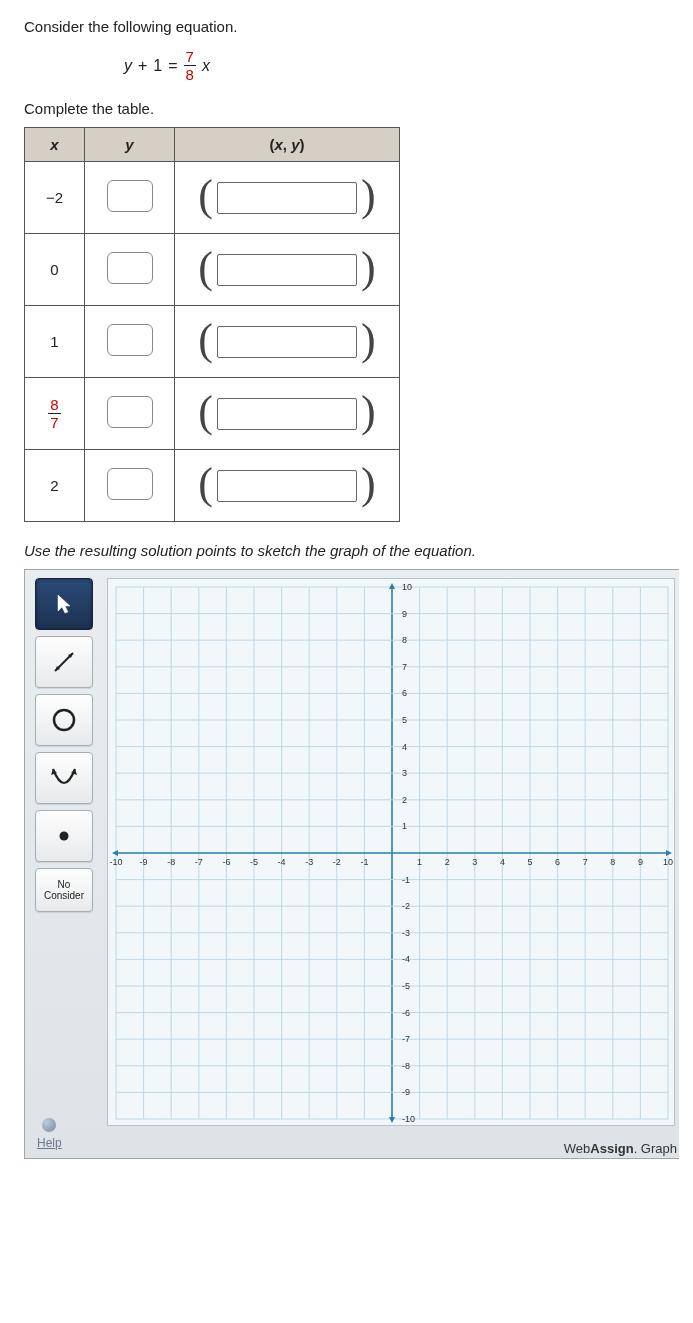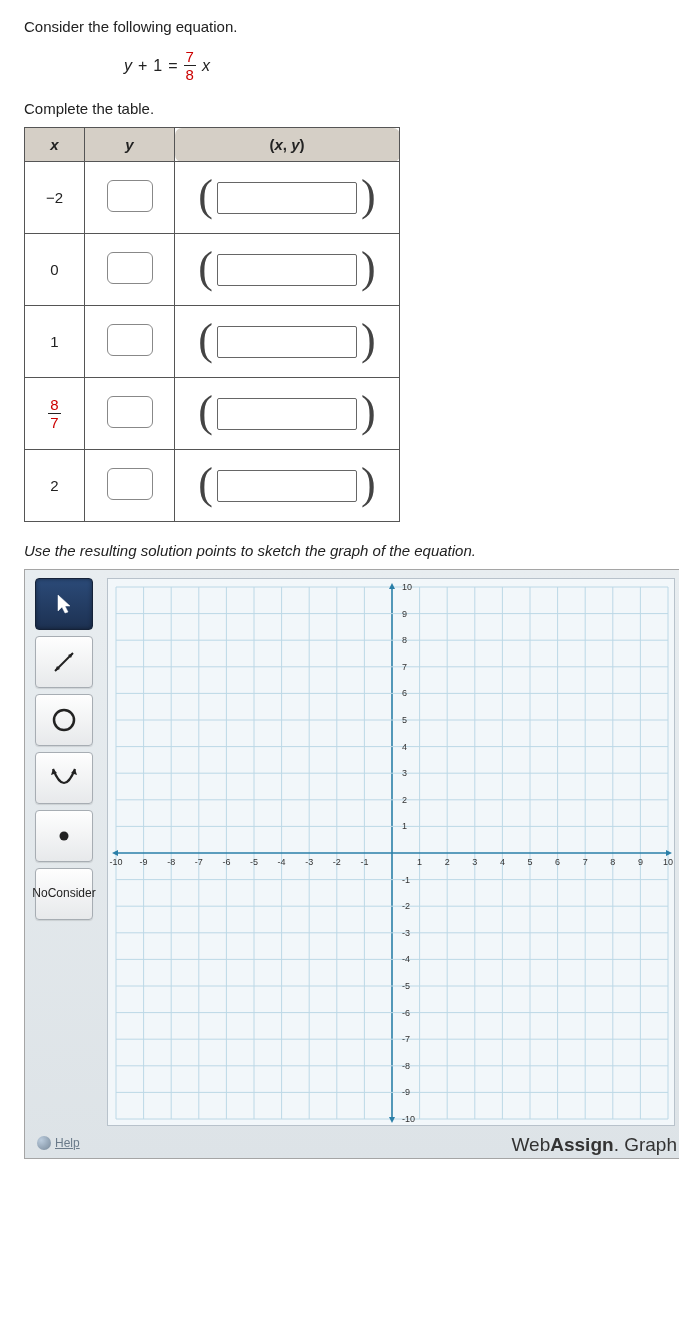--- a/index.html
+++ b/index.html
@@ -50,21 +50,21 @@
     vertical-align: middle;
   }
   table.data th {
     background: #d5cfc6;
     font-weight: bold;
     font-style: italic;
     padding: 8px 0;
   }
   table.data th.xcol { width: 60px; }
   table.data th.ycol { width: 90px; }
-  table.data th.xycol { width: 225px; font-style: normal; border-radius: 7px; }
+  table.data th.xycol { width: 225px; font-style: normal; }
   table.data th.xycol .paren { font-style: normal; }
   table.data th.xycol .v { font-style: italic; font-weight: bold; }
   table.data td { height: 72px; padding: 0 6px; }
   .xcell { font-size: 15px; }
 
   .fieldbox {
     display: inline-block;
     border: 1.5px solid #888;
     border-radius: 6px;
     background: #fff;
@@ -118,36 +118,37 @@
     cursor: pointer;
     box-shadow: 0 1px 1px rgba(0,0,0,0.1);
   }
   .tool.selected {
     background: linear-gradient(#2b4a78,#1d3152);
     border-color: #152238;
     color: #fff;
     box-shadow: inset 0 0 4px rgba(0,0,0,0.4);
   }
   .tool.text {
-    font-size: 12px;
+    font-size: 10px;
     font-family: Verdana, Arial, sans-serif;
-    flex-direction: row;
+    flex-direction: column;
     line-height: 1.1;
-    height: 52px;
+    height: 44px;
   }
   .help {
     position: absolute;
     left: 12px;
     bottom: 8px;
     color: #6a7a8a;
     font-size: 12px;
     text-decoration: underline;
     display: flex;
     align-items: center;
     gap: 4px;
+    flex-direction: column;
   }
   .help-icon {
     width: 14px; height: 14px;
     border-radius: 50%;
     background: radial-gradient(circle at 30% 30%, #bcd, #789);
     display:inline-block;
   }
 
   .plot {
     position: absolute;
@@ -156,21 +157,21 @@
     width: 568px;
     height: 548px;
     background: #f2f7fa;
     border: 1px solid #b8c2cb;
     overflow: hidden;
   }
   .footer-brand {
     position: absolute;
     right: 2px;
     bottom: 2px;
-    font-size: 19px;
+    font-size: 13px;
     color: #333;
   }
   .footer-brand .wa { font-weight: normal; color:#333;}
   .footer-brand .wa b { color:#333; }
   .footer-brand .g { color:#333; }
 </style>
 </head>
 <body>
 
 <p class="prompt">Consider the following equation.</p>

